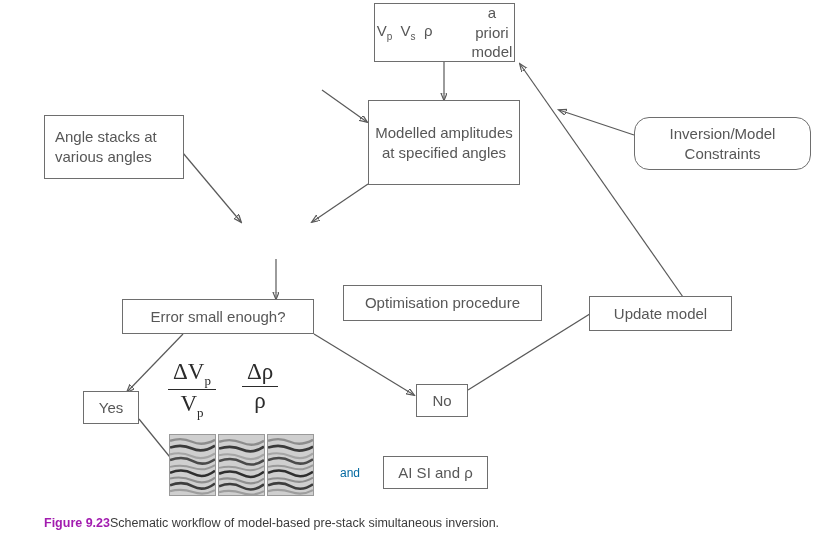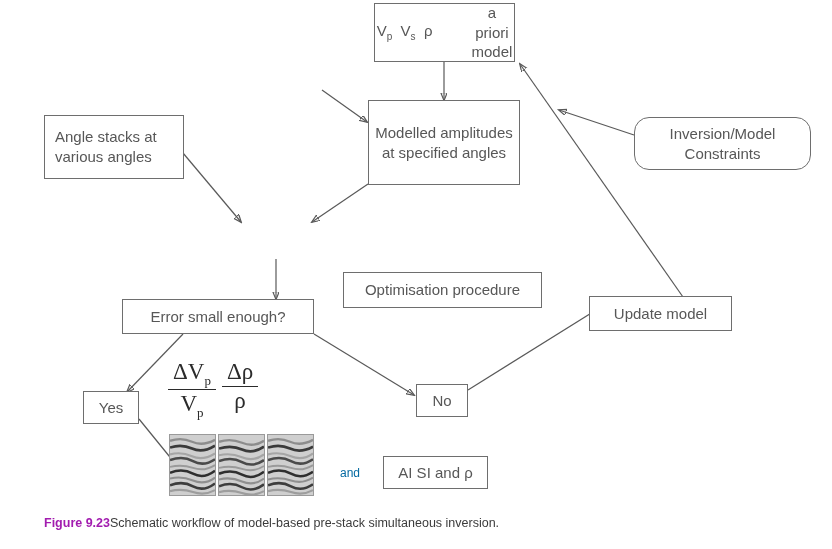--- a/index.html
+++ b/index.html
@@ -57,21 +57,21 @@
     stroke-width: 1.2;
     fill: none;
   }
   .formula {
     position: absolute;
     font-family: "Liberation Serif", serif;
     color: #2b2b2b;
     z-index: 3;
     display: flex;
     align-items: flex-start;
-    gap: 6px;
+    gap: 26px;
   }
   .frac {
     display: inline-flex;
     flex-direction: column;
     align-items: center;
     font-size: 23px;
     line-height: 1.08;
   }
   .frac .num {
     padding: 0 5px 1px 5px;
@@ -174,21 +174,21 @@
 
   <div class="node left-align" style="left:44px; top:89px; width:140px; height:64px;">Angle stacks at various angles</div>
 
   <div class="node" style="left:368px; top:100px; width:152px; height:85px;">Modelled amplitudes at specified angles</div>
 
   <div class="node" style="left:634px; top:117px; width:177px; height:53px;border-radius:15px;">Inversion/Model Constraints</div>
 
 
   <div class="node" style="left:122px; top:299px; width:192px; height:35px;">Error small enough?</div>
 
-  <div class="node" style="left:343px; top:272px; width:199px; height:36px;">Optimisation procedure</div>
+  <div class="node" style="left:343px; top:285px; width:199px; height:36px;">Optimisation procedure</div>
 
   <div class="node" style="left:83px; top:391px; width:56px; height:33px;">Yes</div>
 
   <div class="node" style="left:589px; top:296px; width:143px; height:35px;">Update model</div>
 
   <div class="node" style="left:416px; top:384px; width:52px; height:33px;">No</div>
 
   <div class="formula" style="left:168px; top:360px;">
     <span class="frac">
       <span class="num"><span>ΔV</span><sub>p</sub></span>

